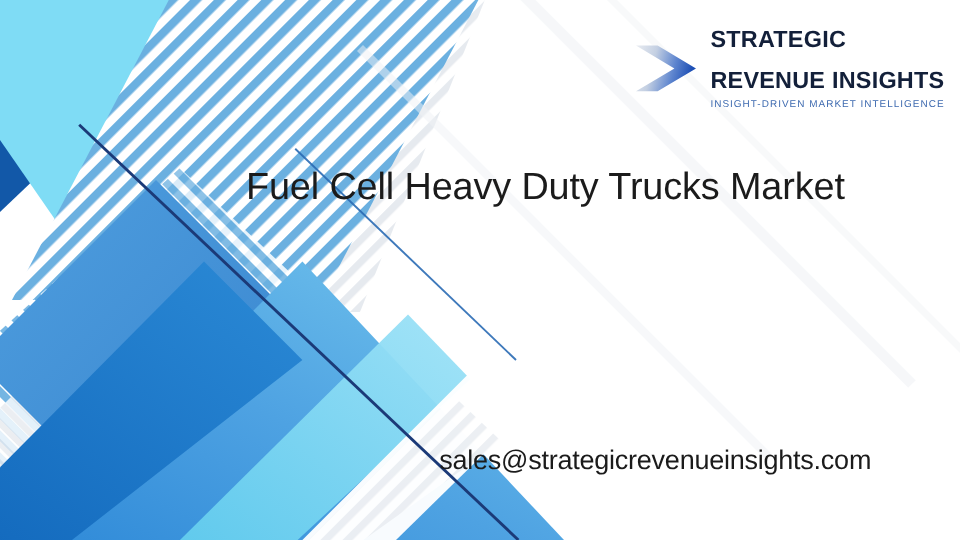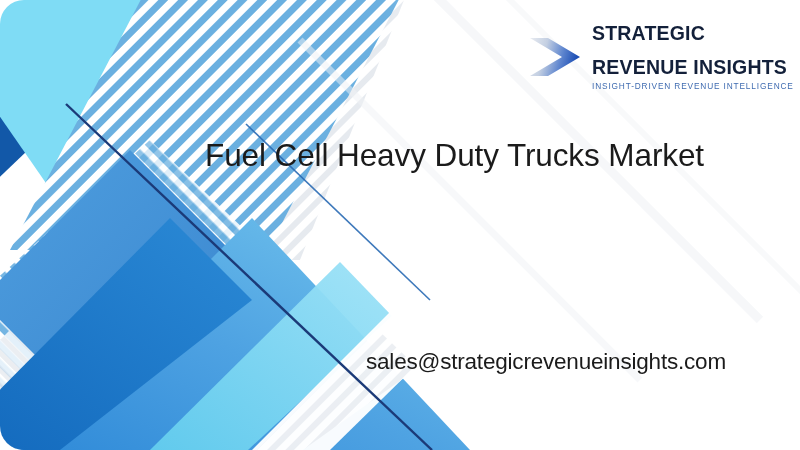--- a/index.html
+++ b/index.html
@@ -10,21 +10,20 @@
   body {
     font-family: "Liberation Sans", sans-serif;
   }
 
   .slide {
     position: relative;
     width: 800px;
     height: 450px;
     overflow: hidden;
     background: #ffffff;
-    border-radius: 24px;
   }
 
   
   .artwork {
     position: absolute;
     inset: 0;
     overflow: hidden;
     pointer-events: none;
   }
   .artwork svg {
@@ -81,21 +80,21 @@
     font-size: 31.5px;
     color: #1b1b1b;
     letter-spacing: -0.1px;
     white-space: nowrap;
   }
 
   
   .email {
     position: absolute;
     left: 366px;
-    top: 349px;
+    top: 371px;
     font-size: 22.5px;
     color: #1b1b1b;
     letter-spacing: -0.2px;
     white-space: nowrap;
   }
 </style>
 </head>
 <body>
 
 <div class="slide">
@@ -228,21 +227,21 @@
           <stop offset="35%" stop-color="#c3cfe2"></stop>
           <stop offset="70%" stop-color="#5f86cf"></stop>
           <stop offset="100%" stop-color="#1d4fb5"></stop>
         </linearGradient>
       </defs>
       <path d="M2,4 L20,4 L52,23 L20,42 L2,42 L34,23 Z" fill="url(#chevGrad)"></path>
     </svg>
     <div class="logo-text-block">
       <div class="logo-line1">STRATEGIC</div>
       <div class="logo-line2">REVENUE INSIGHTS</div>
-      <div class="logo-tagline">INSIGHT-DRIVEN REVENUE INTELLIGENCE</div>
+      <div class="logo-tagline">INSIGHT-DRIVEN MARKET INTELLIGENCE</div>
     </div>
   </div>
 
   <div class="headline">Fuel Cell Heavy Duty Trucks Market</div>
 
   <div class="email">sales@strategicrevenueinsights.com</div>
 
 </div>
 
 </body></html>

